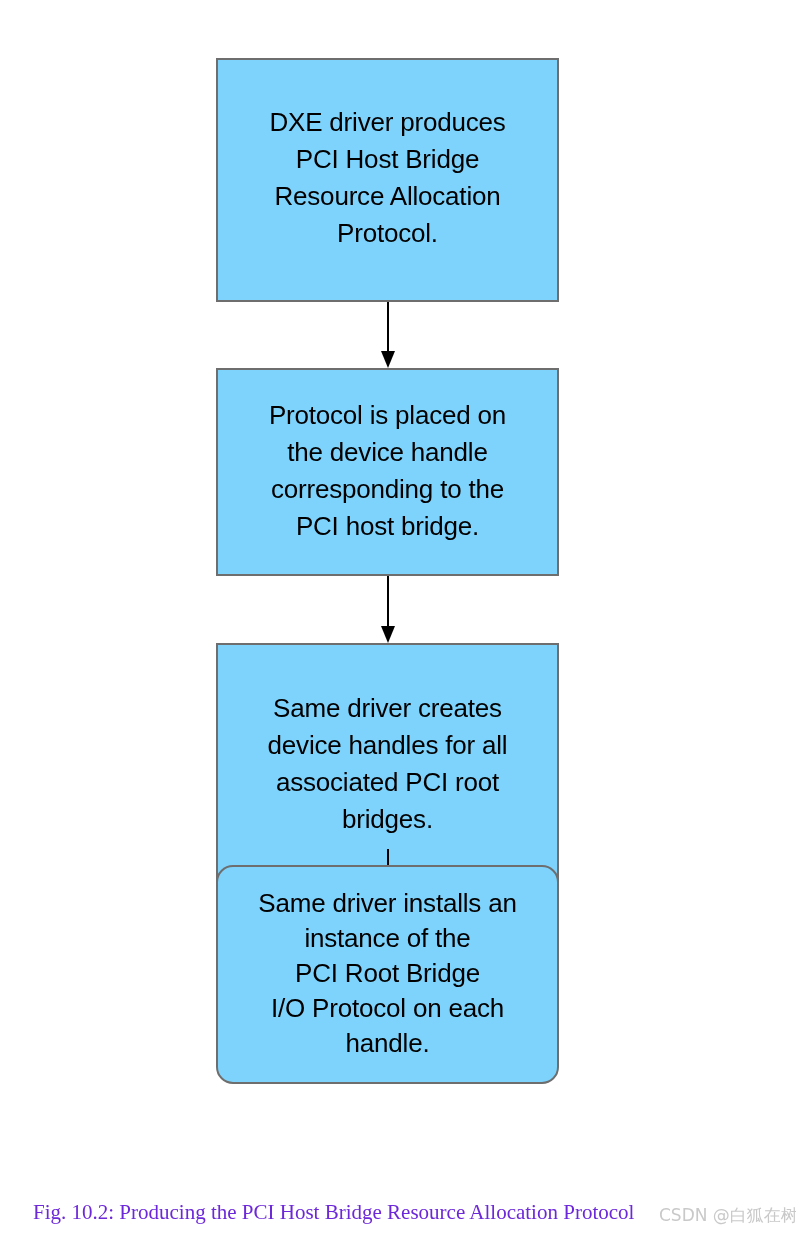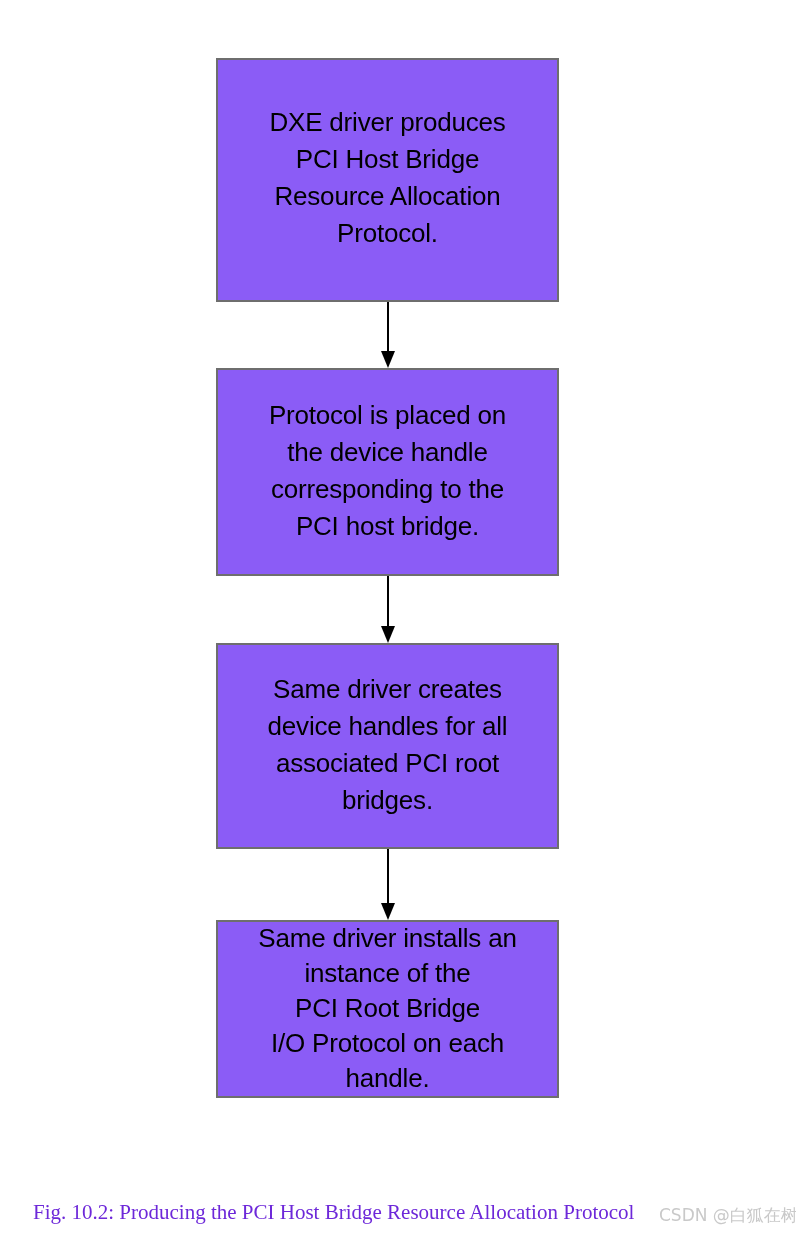--- a/index.html
+++ b/index.html
@@ -24,41 +24,41 @@
     height: 1233px;
   }
 
   
   .flow-box {
     position: absolute;
     left: 216px;
     width: 343px;
     box-sizing: border-box;
     border: 2px solid #6e6e6e;
-    background: #8b5cf6;
+    background: #7dd3fc;
     display: flex;
     align-items: center;
     justify-content: center;
   }
 
   .flow-box-text {
     font-family: "Liberation Sans", sans-serif;
     font-size: 26px;
     line-height: 37px;
     color: #000000;
     text-align: center;
     letter-spacing: -0.2px;
     white-space: pre-line;
     padding: 0 8px;
   }
 
   #box-1 { top: 58px;  height: 244px; }
   #box-2 { top: 368px; height: 208px; }
-  #box-3 { top: 643px; height: 206px; }
-  #box-4 { top: 920px; height: 178px; }
+  #box-3 { top: 643px; height: 244px; }
+  #box-4 { top: 865px; height: 219px; border-radius: 17px; }
 
   #box-1 .flow-box-text { margin-top: -4px; }
   #box-2 .flow-box-text { margin-top: -2px; }
   #box-3 .flow-box-text { margin-top: -2px; }
   #box-4 .flow-box-text { margin-top: -2px; line-height: 35px; }
 
   
   .connector {
     position: absolute;
     left: 381px;

